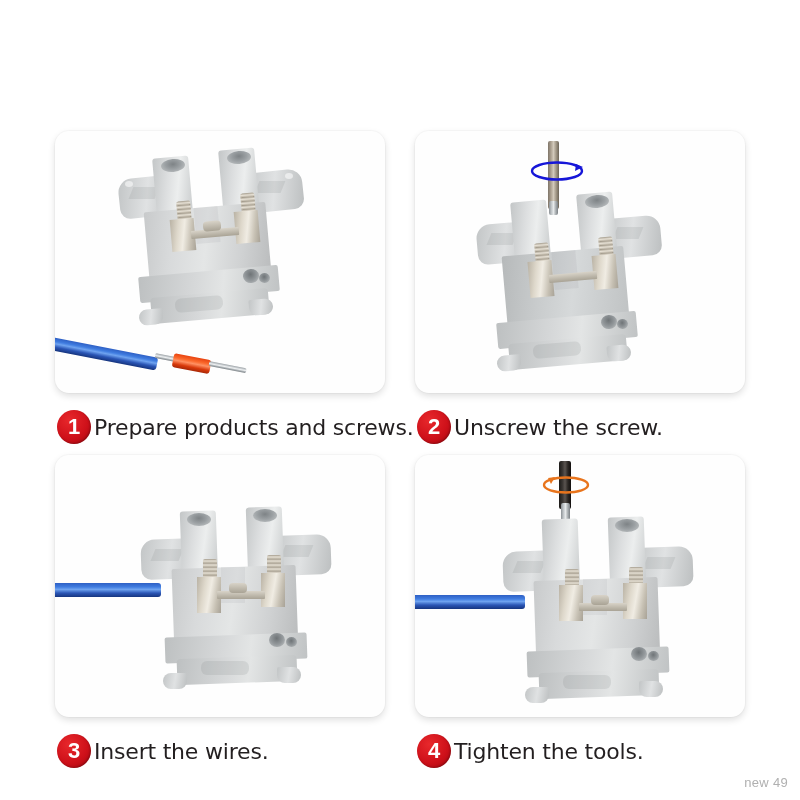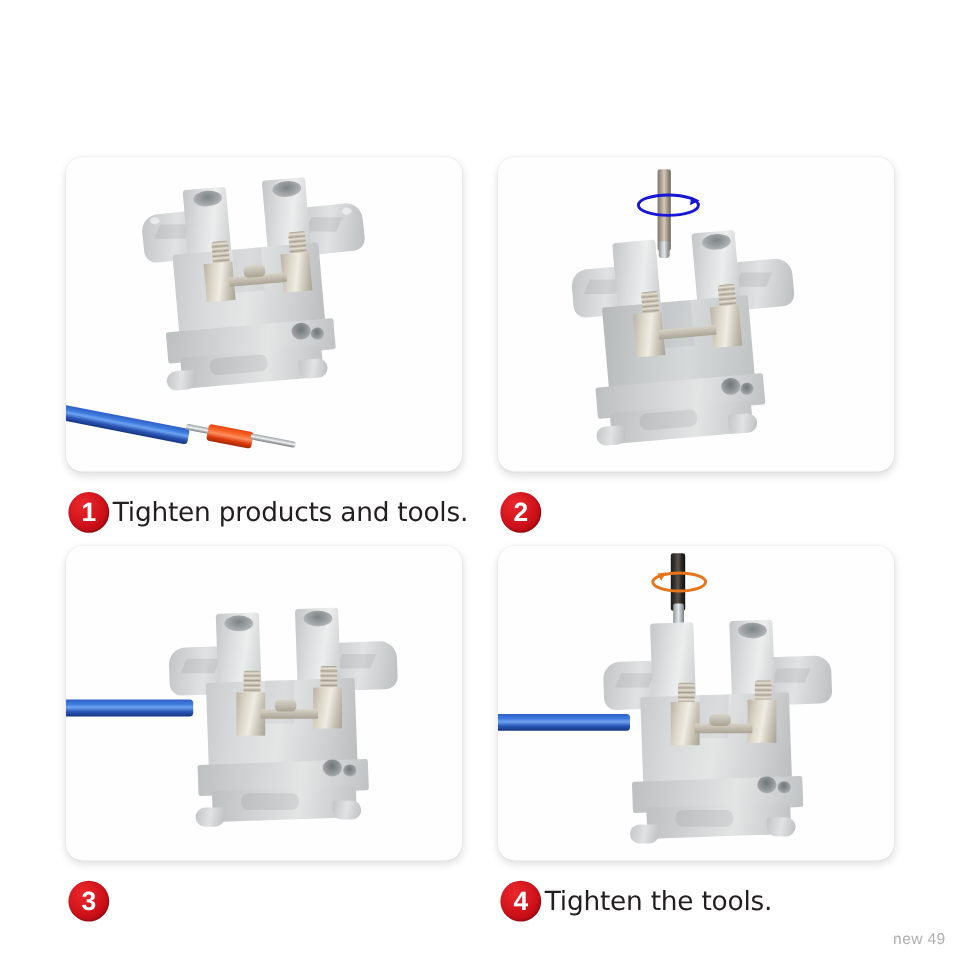--- a/index.html
+++ b/index.html
@@ -225,21 +225,21 @@
 
         <div class="pc wire-blue" style="left:-4px;top:206px;width:108px;height:13px;transform:rotate(11deg);transform-origin:0 50%;"></div>
         <div class="pc ferrule-tip" style="left:100px;top:222px;width:34px;height:5px;transform:rotate(11deg);transform-origin:0 50%;"></div>
         <div class="pc ferrule" style="left:118px;top:222px;width:38px;height:14px;transform:rotate(11deg);transform-origin:0 50%;"></div>
         <div class="pc ferrule-tip" style="left:154px;top:230px;width:38px;height:5px;transform:rotate(11deg);transform-origin:0 50%;"></div>
       </div>
     </div>
 
     <div class="caption">
       <div class="badge">1</div>
-      <div class="caption-text">Tighten products and tools.</div>
+      <div class="caption-text">Prepare products and screws.</div>
     </div>
   </div>
 
   <div class="step s2">
     <div class="photo">
       <div class="photo-inner">
 
         <div class="pc shaft-tan" style="left:133px;top:10px;width:11px;height:68px;"></div>
         <div class="pc shaft-steel" style="left:134px;top:70px;width:9px;height:14px;"></div>
 
@@ -273,20 +273,21 @@
           <div class="pc claw" style="left:22px;top:164px;width:24px;height:16px;border-radius:8px 2px 8px 8px;transform:rotate(-5deg);"></div>
           <div class="pc claw" style="left:132px;top:154px;width:24px;height:16px;border-radius:2px 8px 8px 8px;transform:rotate(-5deg);"></div>
           <div class="pc railhole" style="left:126px;top:124px;width:16px;height:14px;transform:rotate(-5deg);"></div>
           <div class="pc railhole" style="left:142px;top:128px;width:11px;height:10px;transform:rotate(-5deg);"></div>
         </div>
       </div>
     </div>
 
     <div class="caption">
       <div class="badge">2</div>
+      <div class="caption-text">Unscrew the screw.</div>
     </div>
   </div>
 
   <div class="step s3">
     <div class="photo">
       <div class="photo-inner">
 
         <div class="pc wire-blue" style="left:-6px;top:128px;width:112px;height:14px;"></div>
 
         <div class="tb" style="left:86px;top:32px;width:206px;height:210px;">
@@ -316,20 +317,21 @@
           <div class="pc claw" style="left:22px;top:186px;width:24px;height:16px;border-radius:8px 2px 8px 8px;"></div>
           <div class="pc claw" style="left:136px;top:180px;width:24px;height:16px;border-radius:2px 8px 8px 8px;"></div>
           <div class="pc railhole" style="left:128px;top:146px;width:16px;height:14px;"></div>
           <div class="pc railhole" style="left:145px;top:150px;width:11px;height:10px;"></div>
         </div>
       </div>
     </div>
 
     <div class="caption">
       <div class="badge">3</div>
+      <div class="caption-text">Insert the wires.</div>
     </div>
   </div>
 
   <div class="step s4">
     <div class="photo">
       <div class="photo-inner">
 
         <div class="pc shaft-dark" style="left:144px;top:6px;width:12px;height:48px;"></div>
         <div class="pc shaft-steel" style="left:146px;top:48px;width:9px;height:22px;"></div>
 

